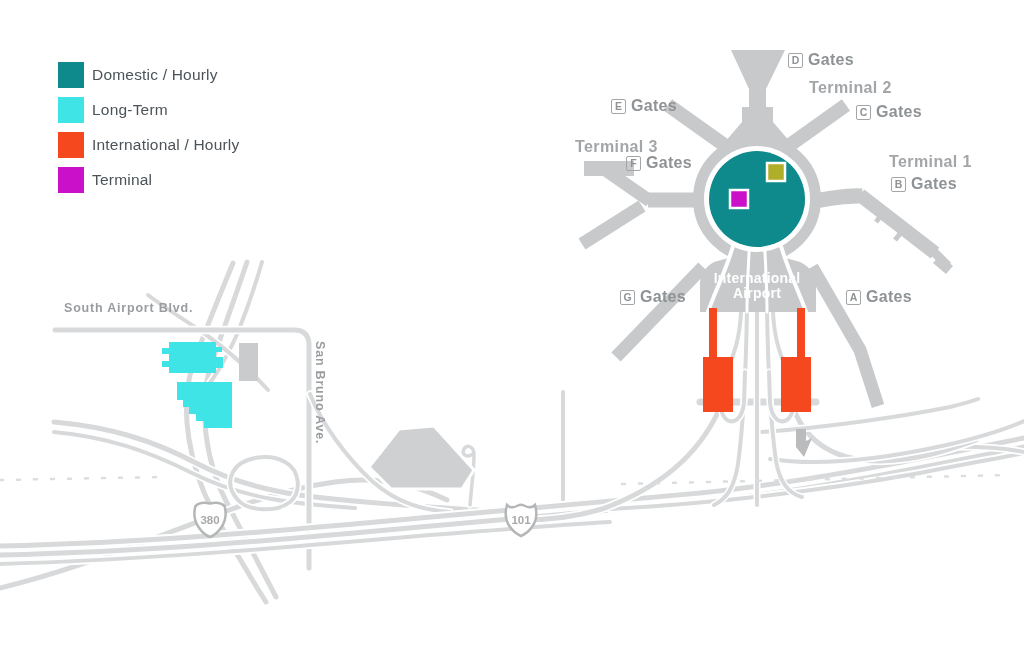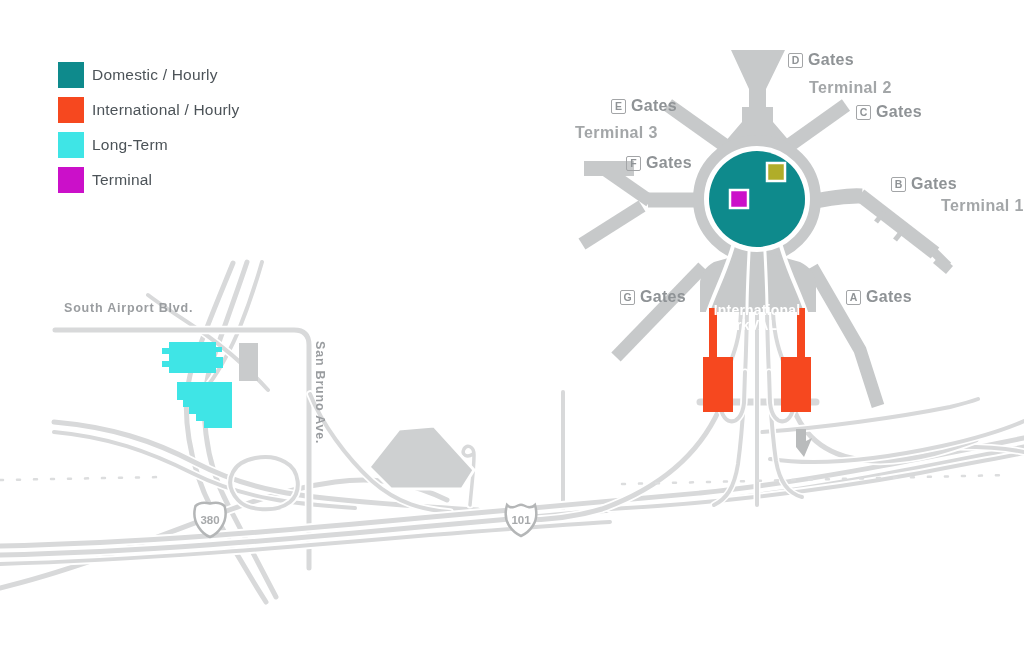--- a/index.html
+++ b/index.html
@@ -21,21 +21,21 @@
   .lbl{position:absolute;white-space:nowrap;}
   .terminal-lbl{font-size:16px;font-weight:600;color:#a3a6a8;letter-spacing:.4px;}
   .gate{display:flex;align-items:center;gap:5px;}
   .gate .box{width:15px;height:15px;border:1.5px solid #a3a5a7;border-radius:2px;
              box-sizing:border-box;font-size:10.5px;font-weight:bold;color:#8f9396;
              display:flex;align-items:center;justify-content:center;line-height:1;}
   .gate .word{font-size:16px;font-weight:bold;color:#8f9396;letter-spacing:.3px;}
   .street{font-size:12.5px;font-weight:bold;color:#9a9da0;letter-spacing:.8px;}
   #san-bruno{transform:rotate(90deg);transform-origin:0 0;}
   #intl-lbl{left:692px;top:271px;width:130px;text-align:center;color:#ffffff;
-            font-size:14px;font-weight:bold;line-height:15px;letter-spacing:.2px;margin-top:32px;}
+            font-size:14px;font-weight:bold;line-height:15px;letter-spacing:.2px;}
 
   
   #legend{position:absolute;left:58px;top:62px;}
   .leg-item{display:flex;align-items:center;height:26px;margin-bottom:9px;}
   .leg-swatch{width:26px;height:26px;flex:0 0 26px;}
   .leg-label{margin-left:8px;font-size:15.5px;font-weight:500;color:#4c5358;letter-spacing:.2px;}
 
   
   .shield{fill:#ffffff;stroke:#b4b6b7;stroke-width:2.5;}
   .shieldnum{font-family:"Liberation Sans",sans-serif;font-size:11.5px;font-weight:600;
@@ -205,40 +205,40 @@
     <text class="shieldnum" x="521" y="524">101</text>
   </g>
 </svg>
 
 <div id="legend">
   <div class="leg-item">
     <span class="leg-swatch" style="background: rgb(14, 138, 140);"></span>
     <span class="leg-label">Domestic / Hourly</span>
   </div>
   <div class="leg-item">
+    <span class="leg-swatch" style="background: rgb(63, 229, 230);"></span>
+    <span class="leg-label">Long-Term</span>
+  </div>
+  <div class="leg-item">
     <span class="leg-swatch" style="background: rgb(246, 72, 31);"></span>
     <span class="leg-label">International / Hourly</span>
   </div>
   <div class="leg-item">
-    <span class="leg-swatch" style="background: rgb(63, 229, 230);"></span>
-    <span class="leg-label">Long-Term</span>
-  </div>
-  <div class="leg-item">
     <span class="leg-swatch" style="background: rgb(203, 16, 201);"></span>
     <span class="leg-label">Terminal</span>
   </div>
 </div>
 
-<div class="lbl terminal-lbl" style="left:575px;top:124px;text-align:right;">Terminal 3</div>
+<div class="lbl terminal-lbl" style="left:575px;top:138px;text-align:right;">Terminal 3</div>
 <div class="lbl terminal-lbl" style="left:809px;top:79px;">Terminal 2</div>
-<div class="lbl terminal-lbl" style="left:941px;top:153px;margin-top:44px;">Terminal 1</div>
+<div class="lbl terminal-lbl" style="left:889px;top:153px;">Terminal 1</div>
 
 <div class="lbl" id="intl-lbl">
   <div>International</div>
-  <div>ParkVALET</div>
+  <div>Airport</div>
 </div>
 
 <div class="lbl gate" style="left:788px;top:51px;">
   <span class="box">D</span>
   <span class="word">Gates</span>
 </div>
 <div class="lbl gate" style="left:611px;top:97px;">
   <span class="box">E</span>
   <span class="word">Gates</span>
 </div>

